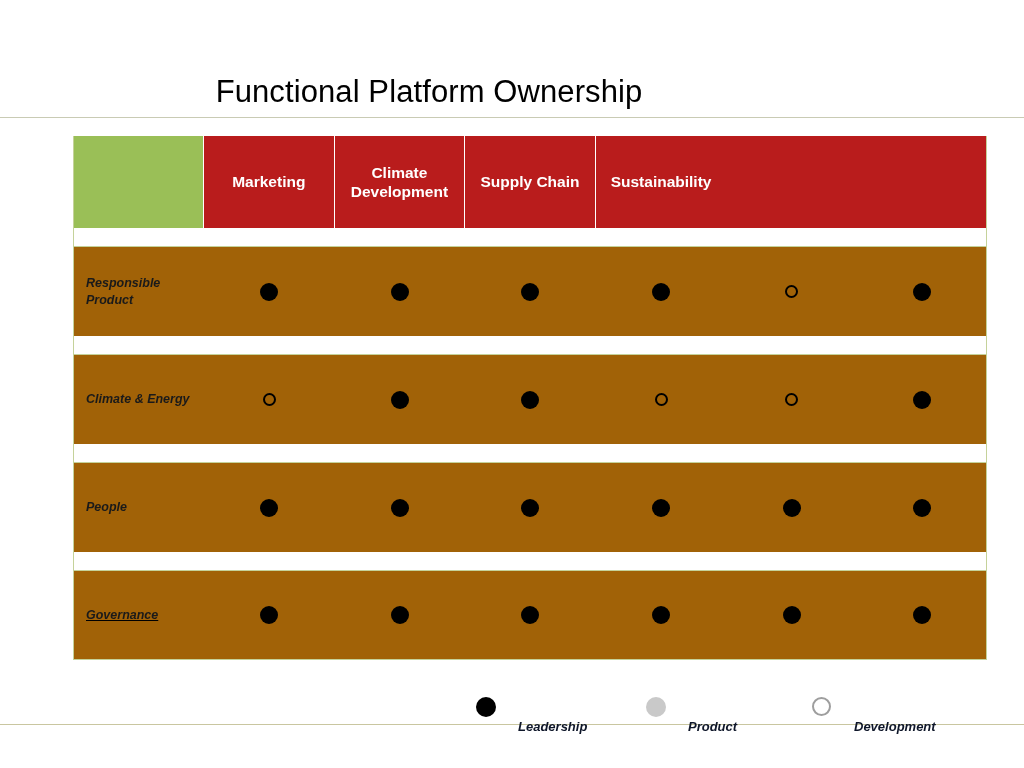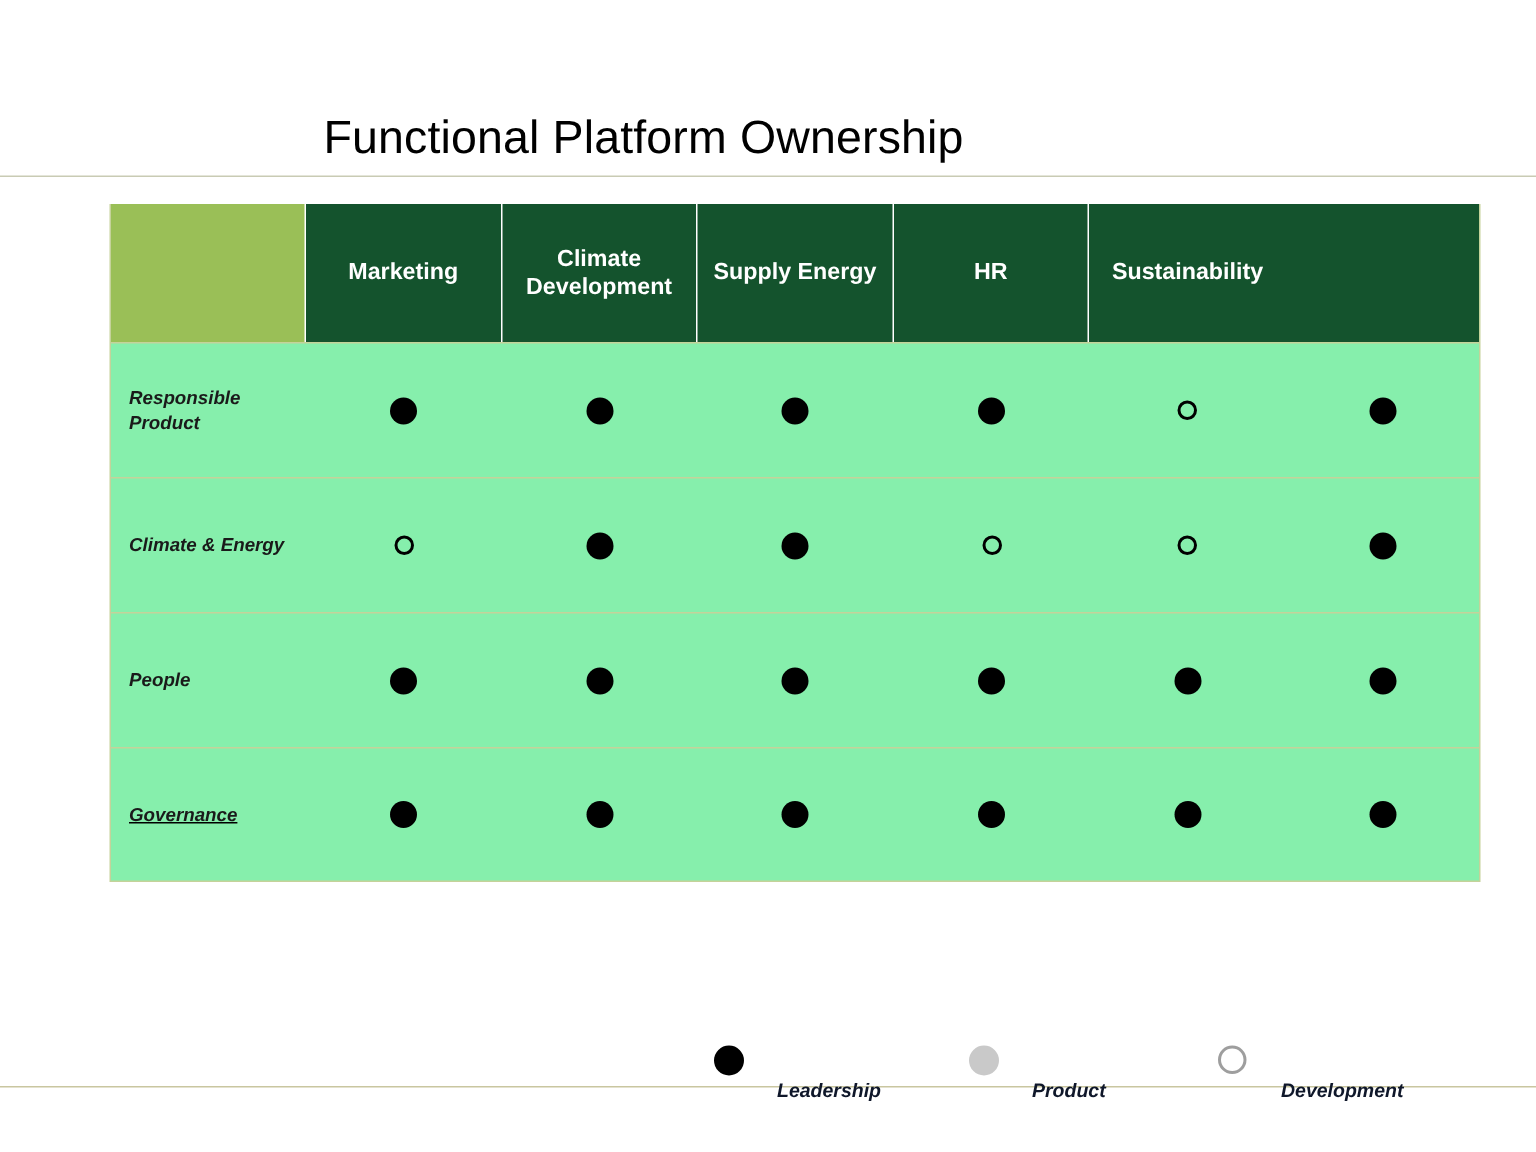--- a/index.html
+++ b/index.html
@@ -56,44 +56,45 @@
     top: 136px;
     width: 914px;
     border-left: 1.5px solid #c5d29a;
     border-right: 1.5px solid #c5d29a;
     box-sizing: border-box;
   }
 
   .matrix-header {
     display: flex;
     height: 92px;
-    background: #14532d;
+    background: #b91c1c;
   }
   .matrix-header .hcell {
     display: flex;
     align-items: center;
     justify-content: center;
     text-align: center;
     color: #ffffff;
     font-size: 15.5px;
     font-weight: bold;
     line-height: 1.25;
     box-sizing: border-box;
     border-right: 1.5px solid #ffffff;
     padding: 0 6px;
   }
   .matrix-header .hcell:last-child { border-right: none; }
   .matrix-header .hcell.corner { background: #9ABF57; }
 
   .matrix-row {
     display: flex;
     height: 90px;
-    background: #86efac;
+    background: #a16207;
     border-top: 1.5px solid #c5d29a;
     box-sizing: border-box;
+    margin-top: 18px;
   }
   .matrix-row:last-child {
     border-bottom: 1.5px solid #c5d29a;
     text-decoration: underline;
   }
   .matrix-row .rcell {
     display: flex;
     align-items: center;
     justify-content: center;
     box-sizing: border-box;
@@ -178,22 +179,21 @@
 
 <div class="rule-top"></div>
 <div class="rule-bottom"></div>
 
 <div class="matrix">
 
   <div class="matrix-header">
     <div class="hcell corner col-label"></div>
     <div class="hcell col-data">Marketing</div>
     <div class="hcell col-data">Climate Development</div>
-    <div class="hcell col-data">Supply Energy</div>
-    <div class="hcell col-data">HR</div>
+    <div class="hcell col-data">Supply Chain</div>
     <div class="hcell col-data">Sustainability</div>
   </div>
 
   <div class="matrix-row">
     <div class="rcell rowlabel col-label">Responsible Product</div>
     <div class="rcell col-data">
         <span class="marker filled"></span>
       </div>
     <div class="rcell col-data">
         <span class="marker filled"></span>

